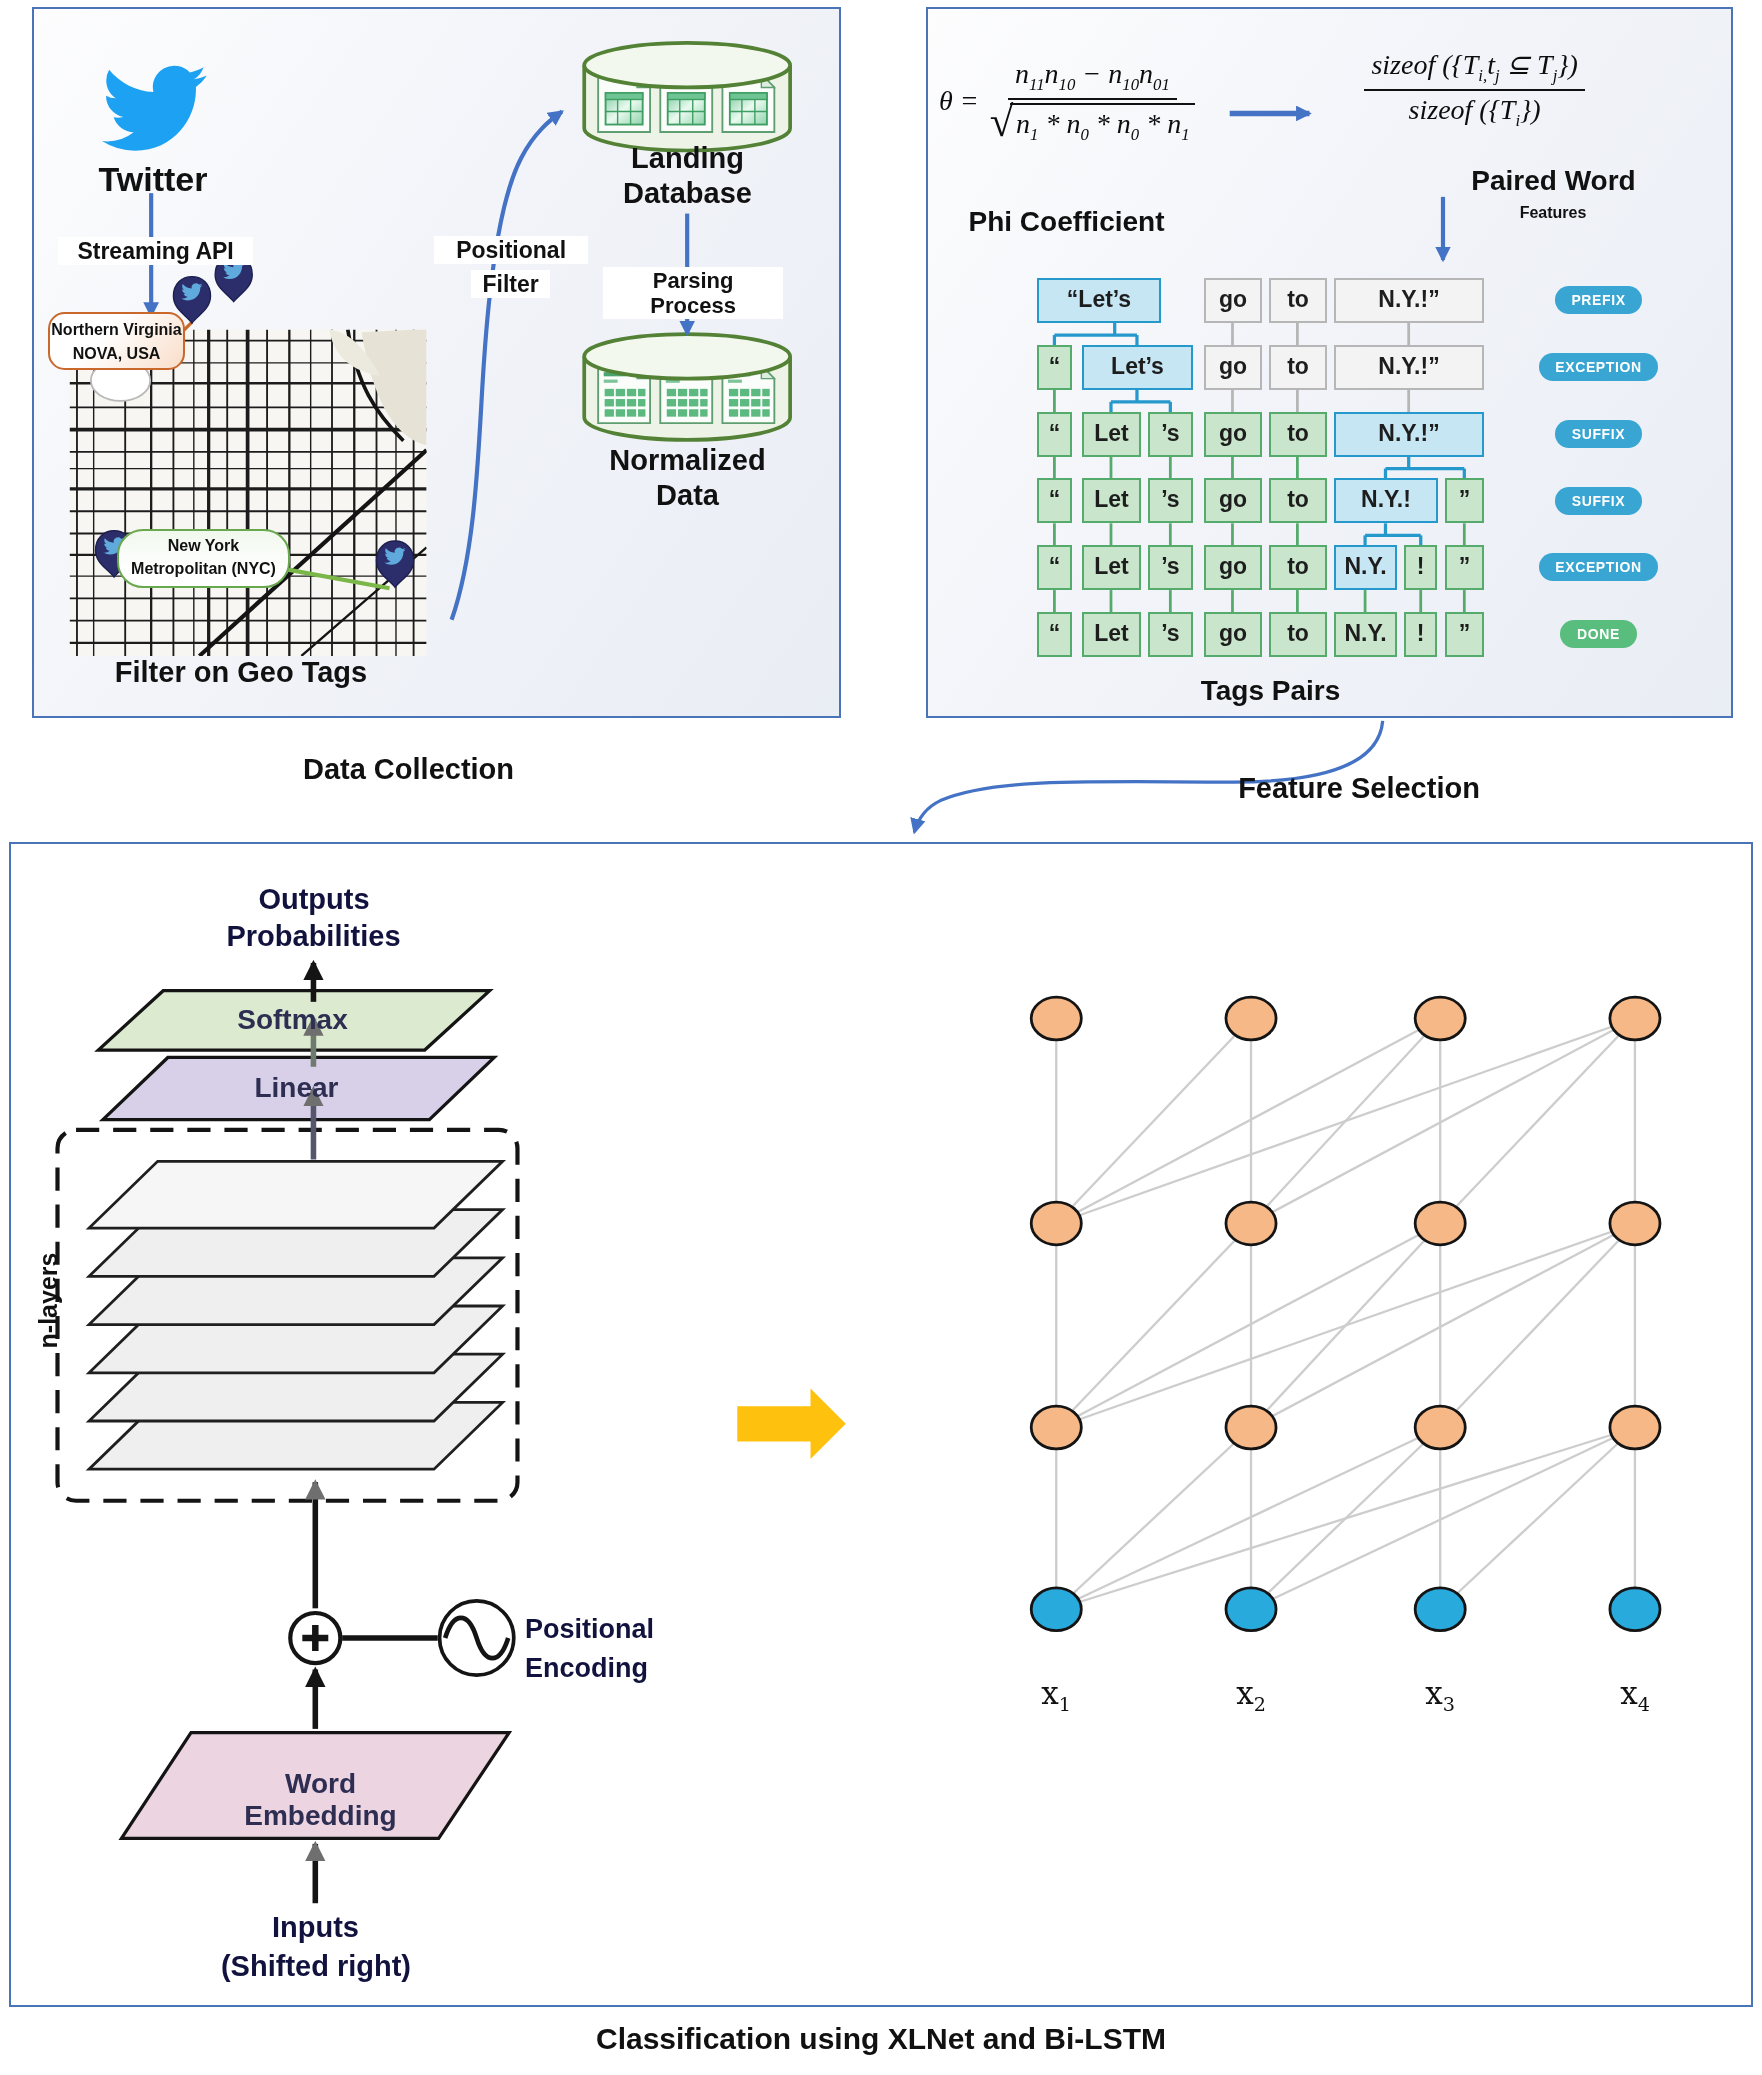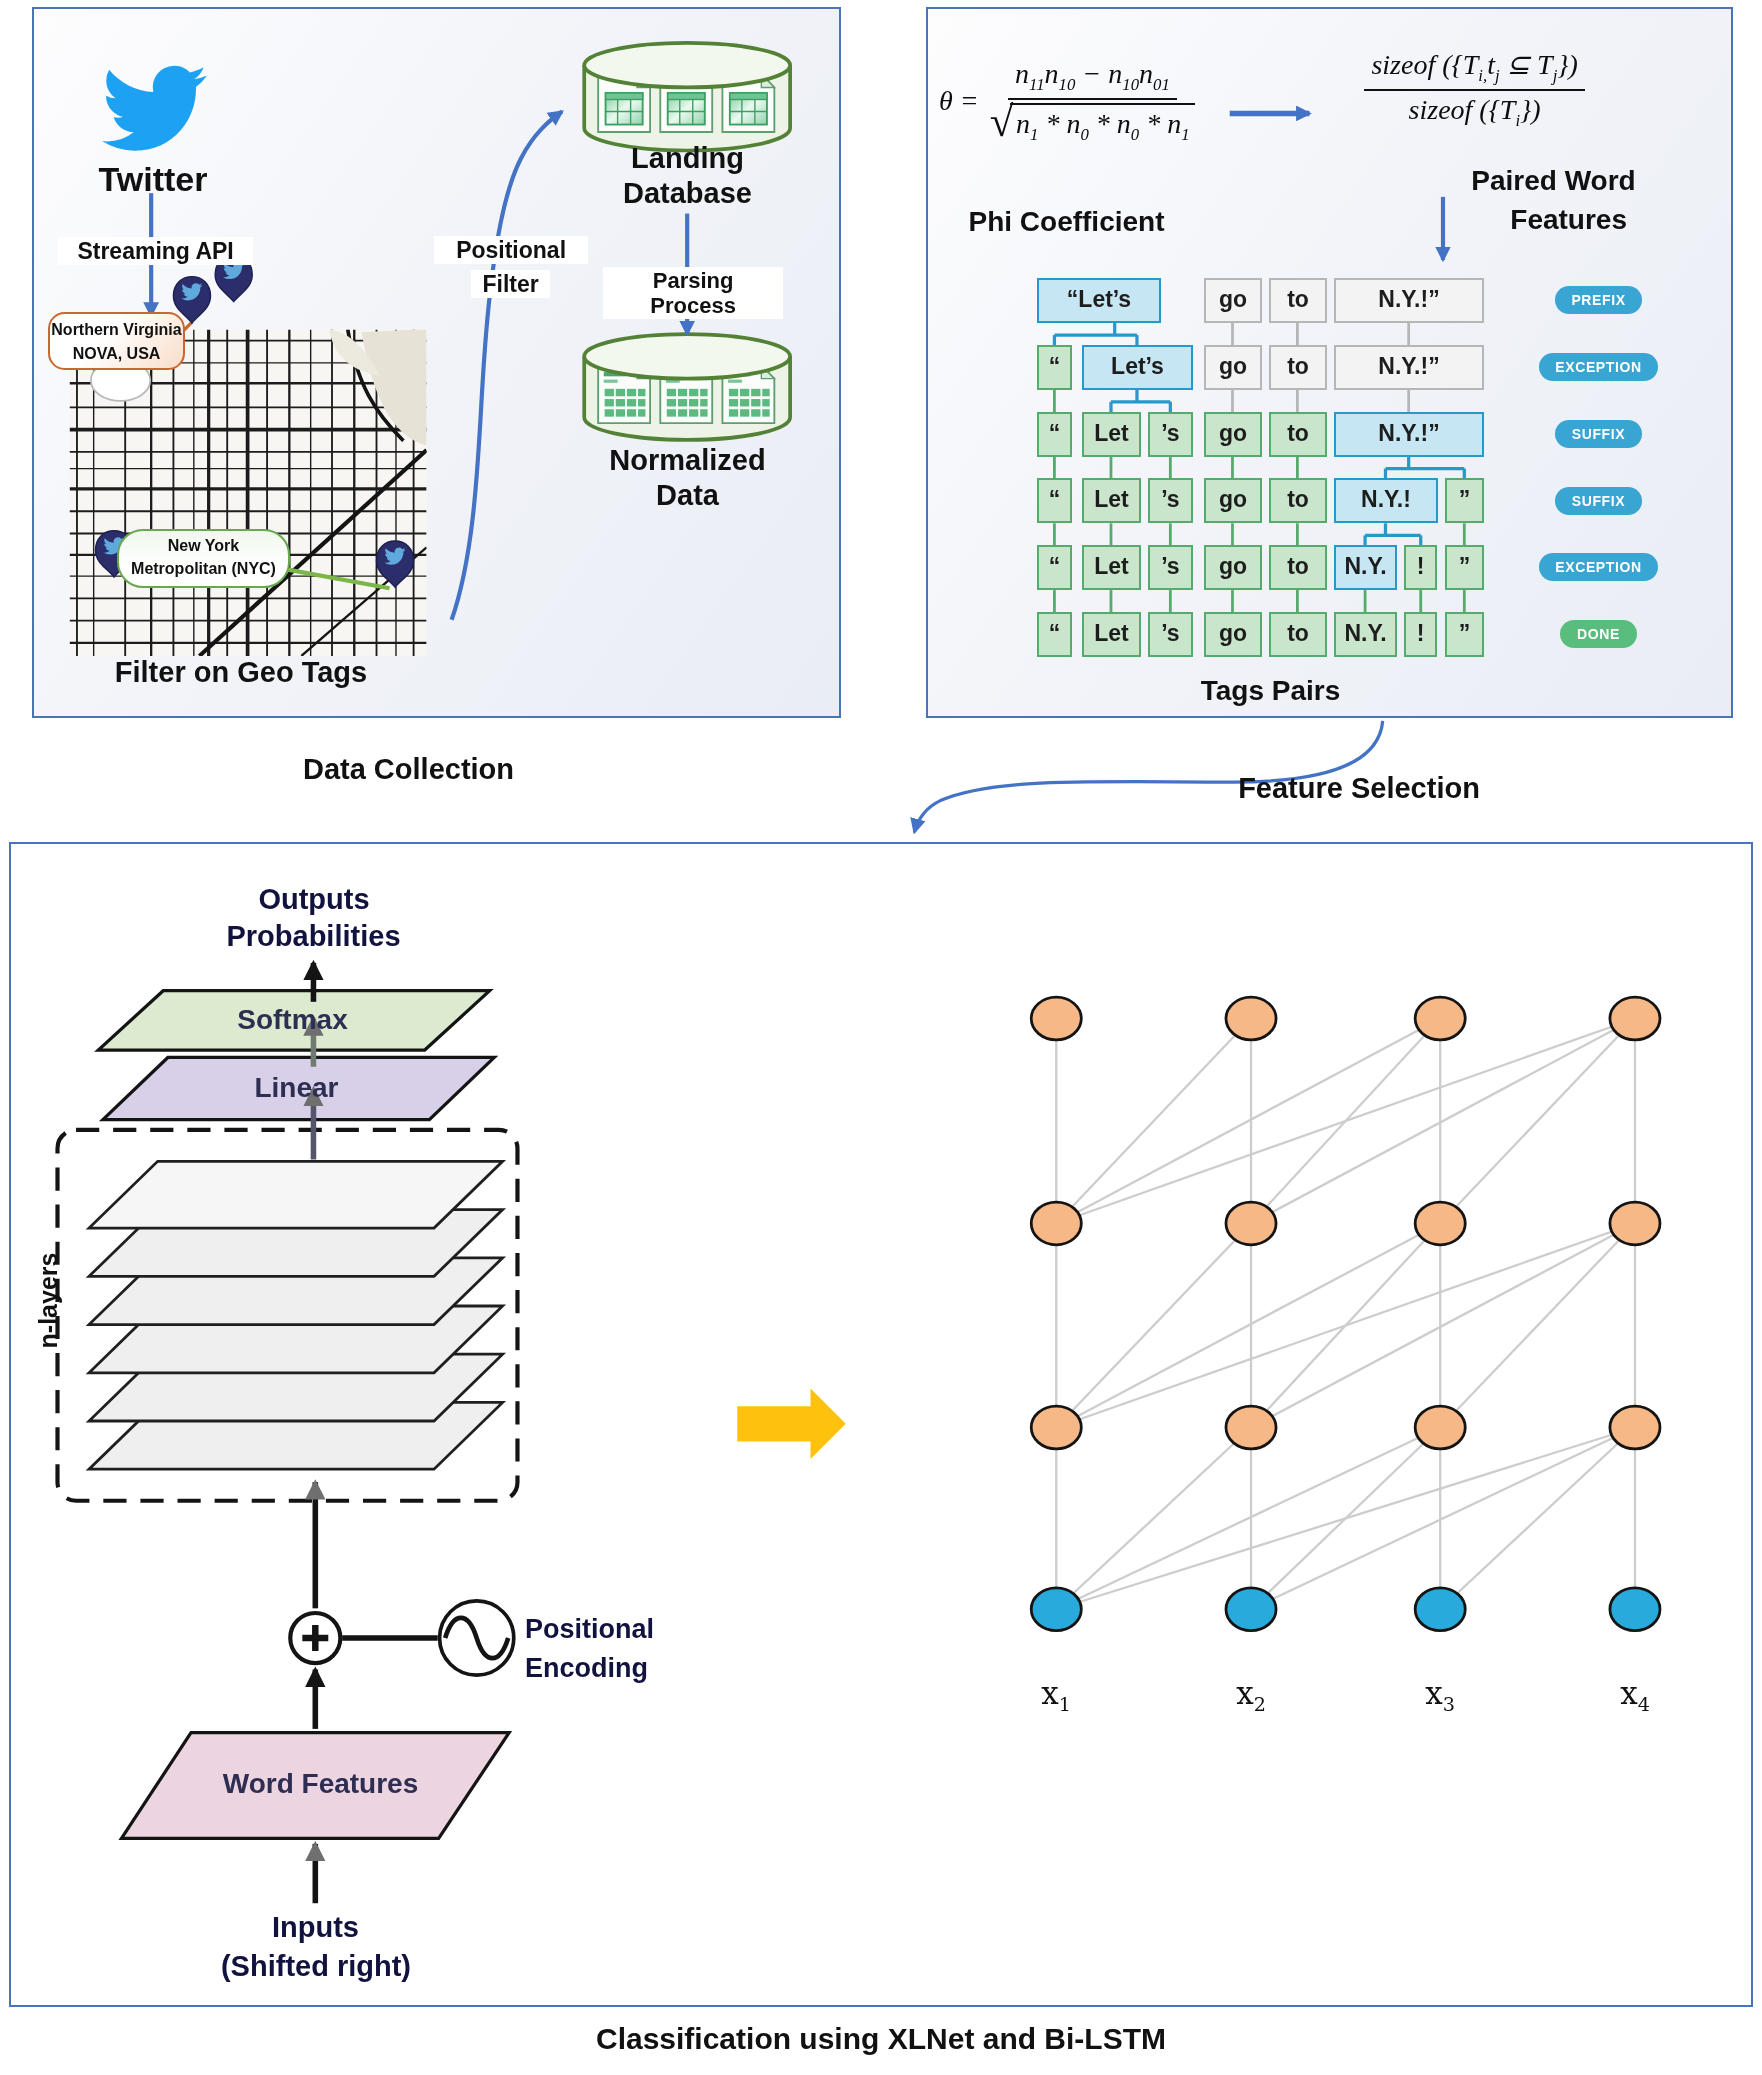--- a/index.html
+++ b/index.html
@@ -351,21 +351,21 @@
   <div class="formula" style="left:1364px;top:48px;">
     <span class="frac">
       <span class="num" id="pt-num"><span>sizeof </span><span>({T</span><sub>i,</sub><span>t</span><sub>j</sub><span> ⊆ T</span><sub>j</sub><span>})</span></span>
       <span class="den">
           <span id="pt-den"><span>sizeof </span><span>({T</span><sub>i</sub><span>})</span></span>
         </span>
     </span>
   </div>
   <div class="lbl" style="left:946px;top:206px;width:241px;font-size:28px;">Phi Coefficient</div>
   <div class="lbl" style="left:1433px;top:165px;width:241px;font-size:28px;">Paired Word</div>
-  <div class="lbl" style="left:1479px;top:204px;width:148px;font-size:28px;text-align:right;">Features</div>
+  <div class="lbl" style="left:1479px;top:204px;width:148px;font-size:16px;">Features</div>
 
   <div id="token-grid">
       <div class="token tk-blue" style="left: 0px; top: 0px; width: 124px;">“Let’s</div>
       <div class="token tk-gray" style="left: 167px; top: 0px; width: 58px;">go</div>
       <div class="token tk-gray" style="left: 232px; top: 0px; width: 58px;">to</div>
       <div class="token tk-gray" style="left: 297px; top: 0px; width: 150px;">N.Y.!”</div>
       <div class="pill-wrap" style="top: 8.3px;">
         <span class="pill pill-blue">PREFIX</span>
       </div>
       <div class="token tk-green" style="left: 0px; top: 67px; width: 35px;">“</div>
@@ -421,21 +421,21 @@
   <div class="lbl" style="left:1122px;top:675px;width:297px;font-size:28px;">Tags Pairs</div>
   <div class="lbl" style="left:1206px;top:772px;width:306px;font-size:29px;">Feature Selection</div>
 
   <div class="lbl navy" style="left:221px;top:883px;width:186px;font-size:29px;">Outputs</div>
   <div class="lbl navy" style="left:193px;top:920px;width:241px;font-size:29px;">Probabilities</div>
   <div class="lbl" style="left:209px;top:1004px;width:167px;font-size:28px;color:#2e2e52;">Softmax</div>
   <div class="lbl" style="left:213px;top:1072px;width:167px;font-size:28px;color:#2e2e52;text-align:center;">Linear</div>
   <div id="nlayers">n-layers</div>
   <div class="lbl navy" style="left:525px;top:1614px;width:204px;font-size:27px;text-align:left;">Positional</div>
   <div class="lbl navy" style="left:525px;top:1653px;width:204px;font-size:27px;text-align:left;">Encoding</div>
-  <div class="lbl" style="left:209px;top:1768px;width:223px;font-size:28px;color:#2e2e52;">Word Features</div>
+  <div class="lbl" style="left:209px;top:1768px;width:223px;font-size:28px;color:#2e2e52;">Word Embedding</div>
   <div class="lbl navy" style="left:232px;top:1911px;width:167px;font-size:29px;">Inputs</div>
   <div class="lbl navy" style="left:186px;top:1950px;width:260px;font-size:29px;">(Shifted right)</div>
   <div id="xlabels">
       <div class="serifx" style="left: 1019px; top: 1675px; width: 74px;"><span>x</span><sub>1</sub></div>
       <div class="serifx" style="left: 1214px; top: 1675px; width: 74px;"><span>x</span><sub>2</sub></div>
       <div class="serifx" style="left: 1403px; top: 1675px; width: 74px;"><span>x</span><sub>3</sub></div>
       <div class="serifx" style="left: 1598px; top: 1675px; width: 74px;"><span>x</span><sub>4</sub></div>
     </div>
   <div class="lbl" style="left:510px;top:2022px;width:742px;font-size:30px;">Classification using XLNet and Bi-LSTM</div>
 </div>

